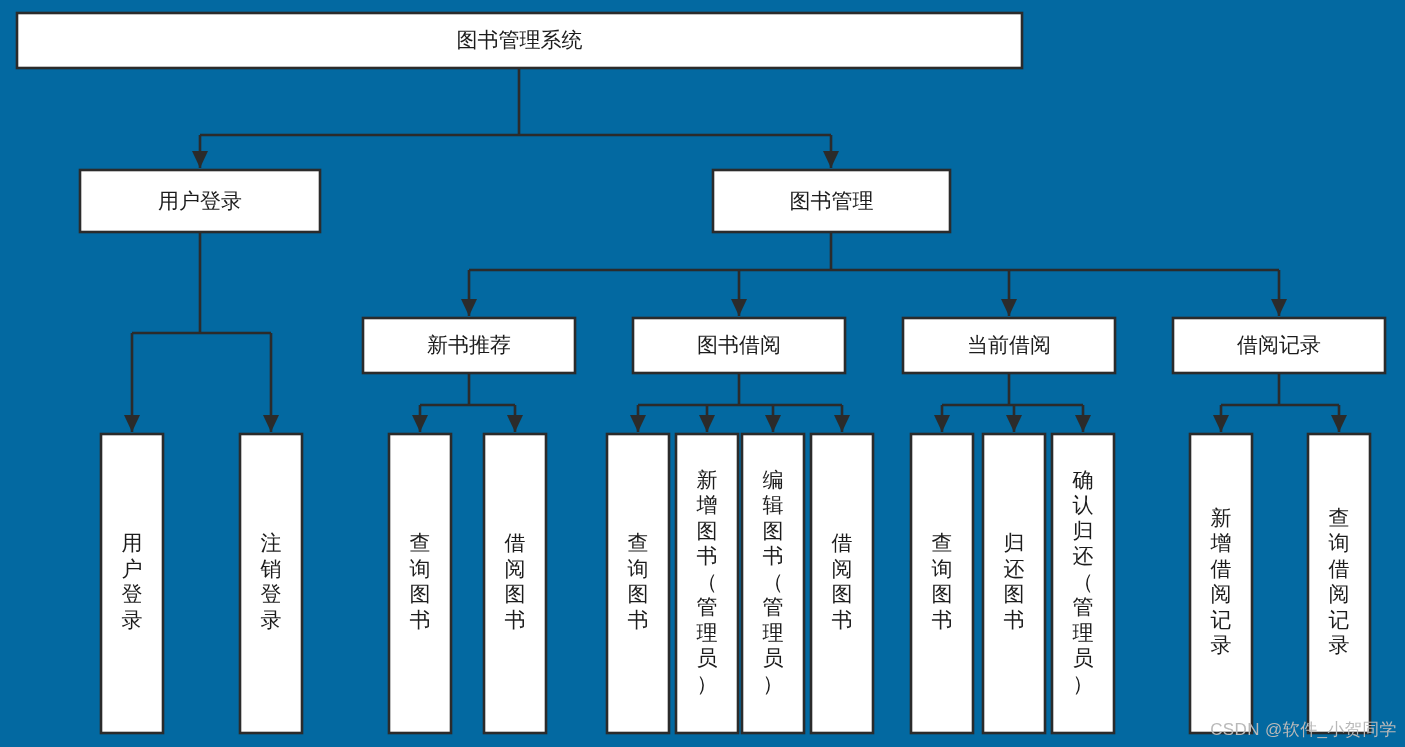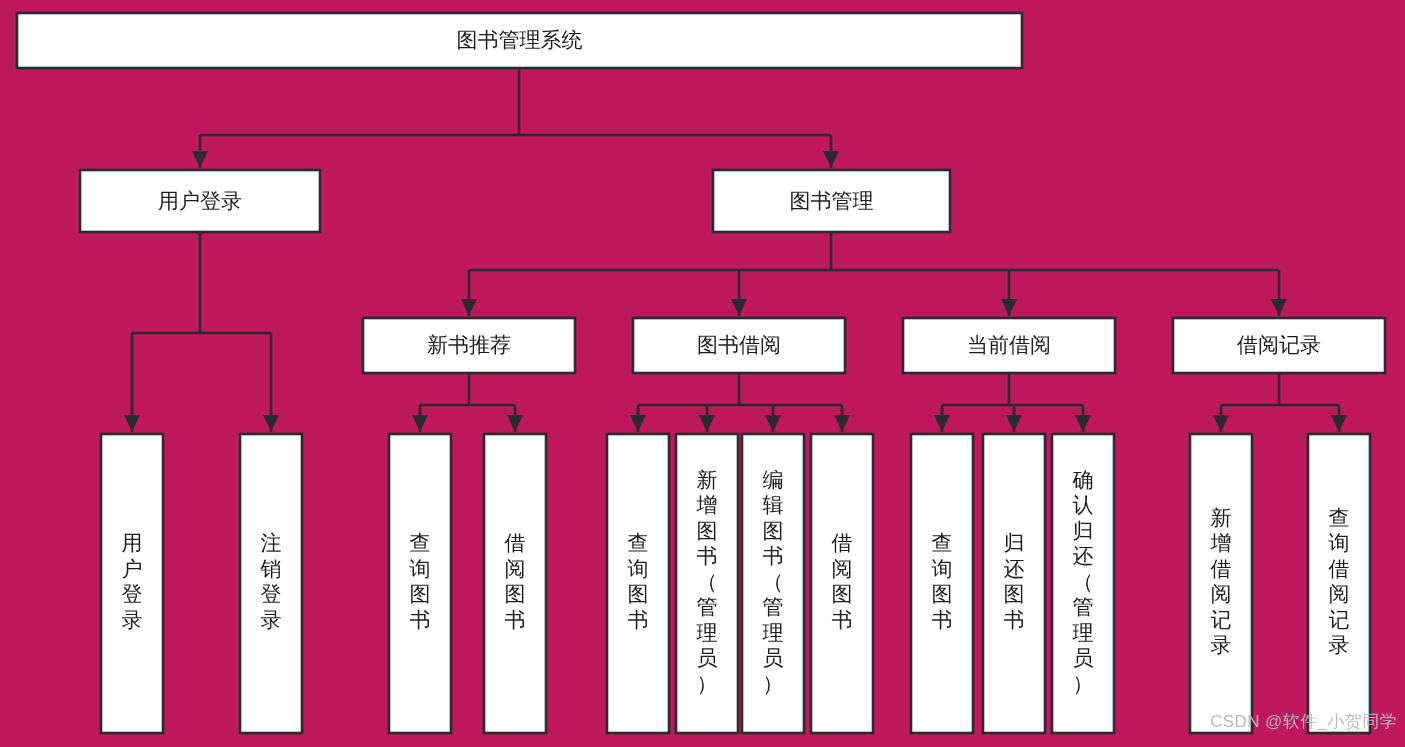--- a/index.html
+++ b/index.html
@@ -8,21 +8,21 @@
     padding: 0;
     background: #ffffff;
   }
   body {
     font-family: "Liberation Sans", "DejaVu Sans", sans-serif;
   }
   #diagram-root {
     position: relative;
     width: 1405px;
     height: 747px;
-    background: #be185d;
+    background: #0369a1;
     overflow: hidden;
   }
   svg.diagram-canvas {
     position: absolute;
     left: 0;
     top: 0;
     width: 1405px;
     height: 747px;
     display: block;
   }
@@ -50,21 +50,21 @@
   }
   .node-label-v {
     font-family: "Liberation Sans", "DejaVu Sans", sans-serif;
     font-size: 21px;
     fill: #1c1c1c;
     text-anchor: middle;
   }
   .watermark {
     position: absolute;
     right: 8px;
-    bottom: 14px;
+    bottom: 6px;
     font-family: "Liberation Sans", "DejaVu Sans", sans-serif;
     font-size: 17px;
     color: #b9b9b9;
     letter-spacing: 0.4px;
     white-space: nowrap;
     user-select: none;
   }
 </style>
 </head>
 <body>

